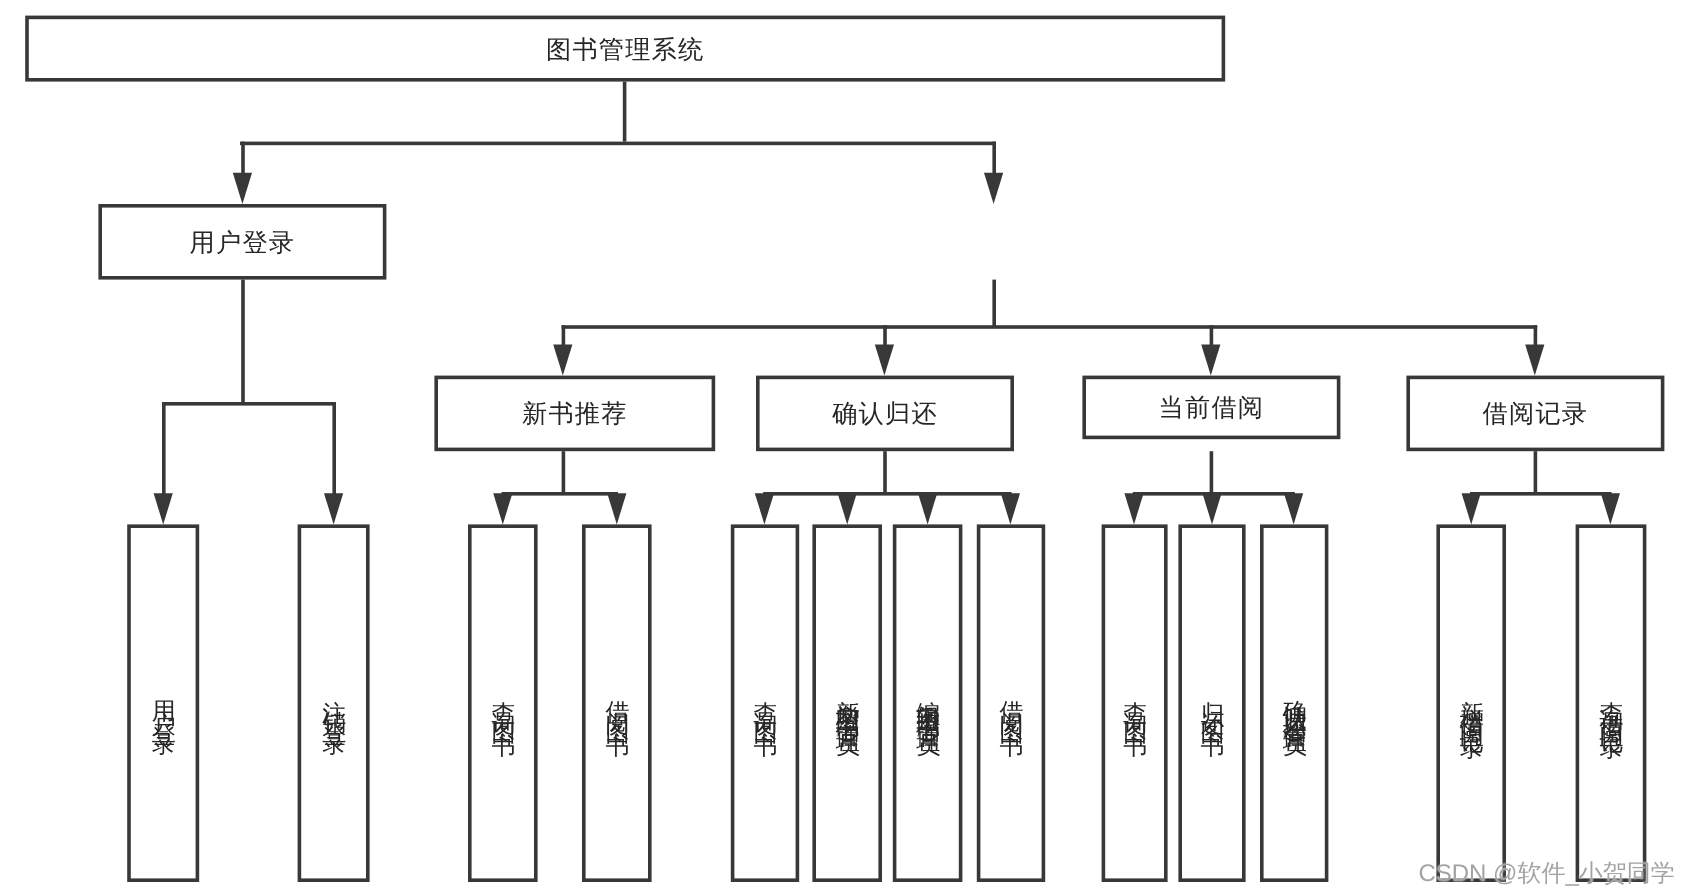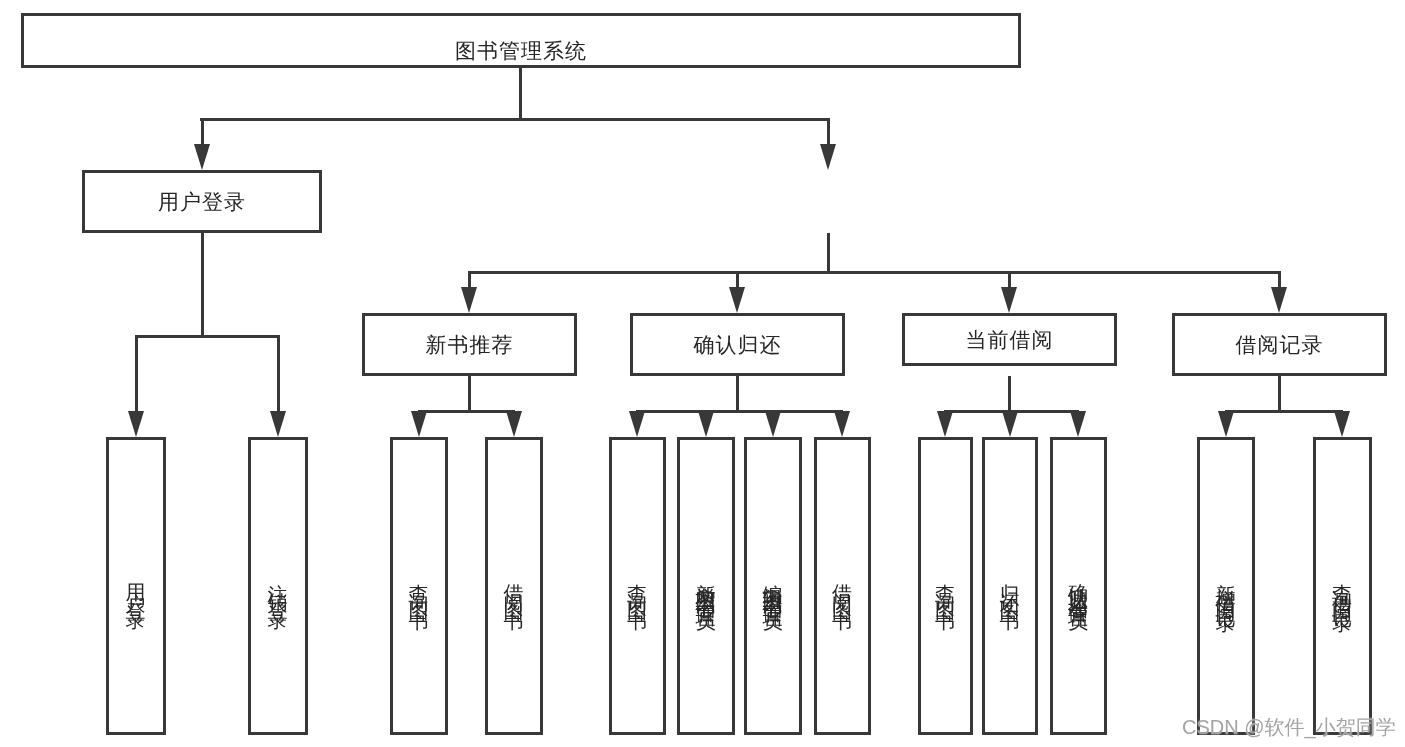--- a/index.html
+++ b/index.html
@@ -49,30 +49,30 @@
     z-index: 5;
     white-space: nowrap;
     text-shadow: 0 0 2px #ffffff;
   }
 </style>
 </head>
 <body>
 
 <div class="canvas">
 
-  <div class="node" style="left:21px; top:13px; width:1000px; height:55px;align-items:flex-end;">
+  <div class="node" style="left:21px; top:13px; width:1000px; height:55px;">
     <span>图书管理系统</span>
   </div>
 
   <div class="node" style="left:82px; top:170px; width:240px; height:63px;">
     <span>用户登录</span>
   </div>
 
 
-  <div class="node" style="left:362px; top:313px; width:215px; height:63px;">
+  <div class="node" style="left:362px; top:313px; width:234px; height:63px;">
     <span>新书推荐</span>
   </div>
 
   <div class="node" style="left:630px; top:313px; width:215px; height:63px;">
     <span>确认归还</span>
   </div>
 
   <div class="node" style="left:902px; top:313px; width:215px; height:53px;">
     <span>当前借阅</span>
   </div>

